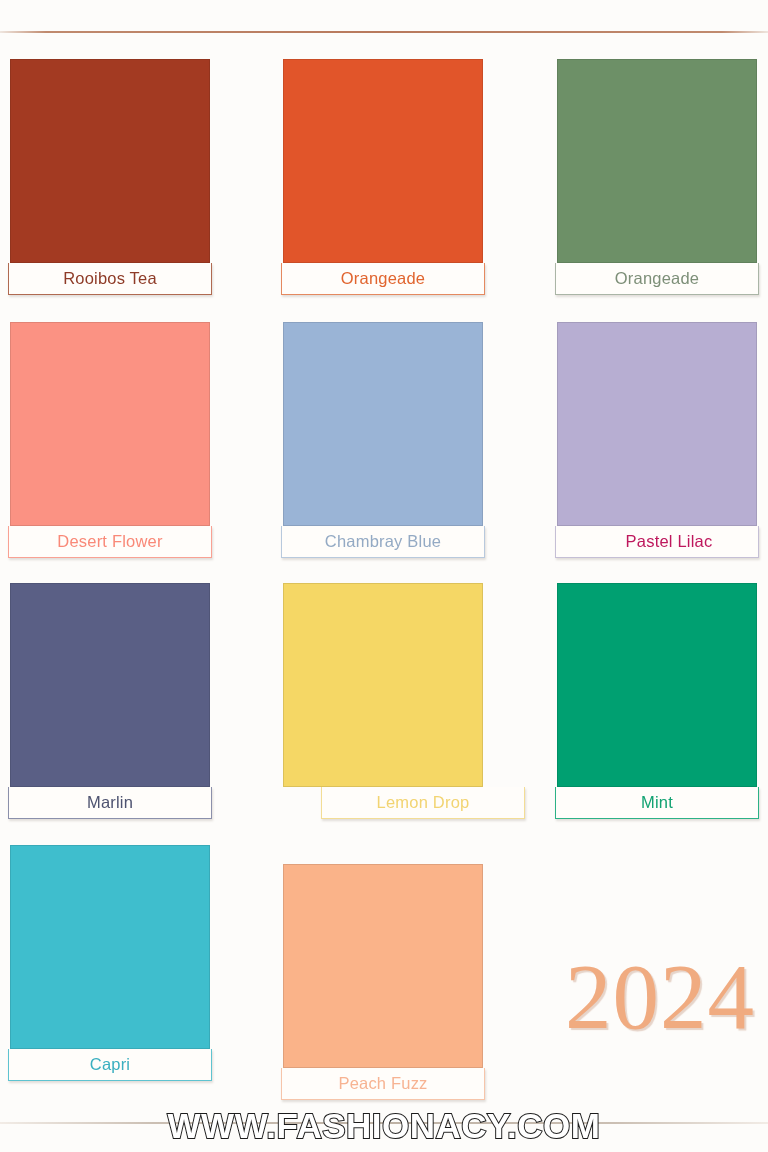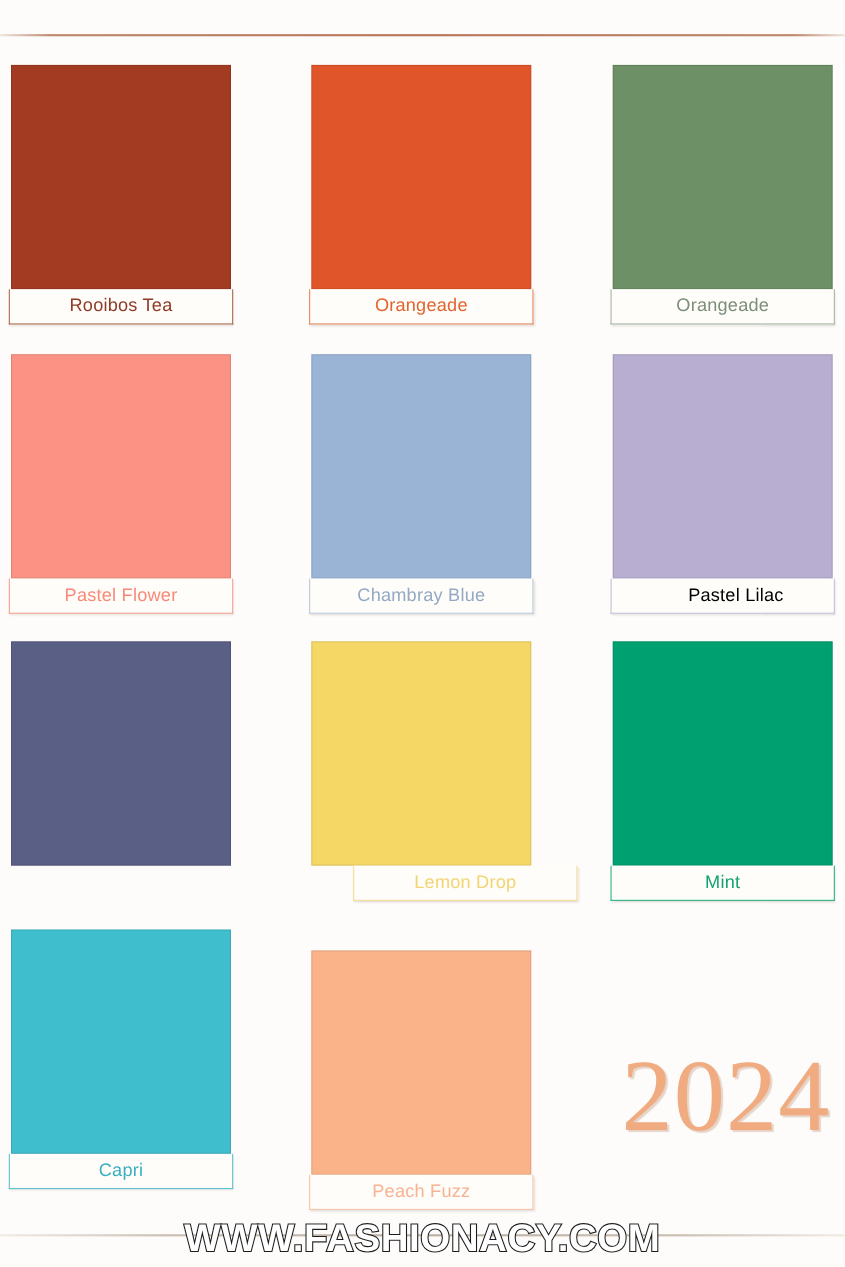--- a/index.html
+++ b/index.html
@@ -140,37 +140,40 @@
       </div>
       <div class="card" style="left: 555px; top: 59px;">
         <div class="swatch" style="background: rgb(109, 144, 103);"></div>
         <div class="label-box" style="border-color: rgb(170, 181, 166);">
           <span class="label-text" style="color: rgb(125, 143, 120);">Orangeade</span>
         </div>
       </div>
       <div class="card" style="left: 8px; top: 322px;">
         <div class="swatch" style="background: rgb(251, 146, 131);"></div>
         <div class="label-box" style="border-color: rgb(249, 161, 147);">
-          <span class="label-text" style="color: rgb(249, 137, 120);">Pastel Flower</span>
+          <span class="label-text" style="color: rgb(249, 137, 120);">Desert Flower</span>
         </div>
       </div>
       <div class="card" style="left: 281px; top: 322px;">
         <div class="swatch" style="background: rgb(154, 180, 214);"></div>
         <div class="label-box" style="border-color: rgb(184, 201, 221);">
           <span class="label-text" style="color: rgb(148, 170, 196);">Chambray Blue</span>
         </div>
       </div>
       <div class="card" style="left: 555px; top: 322px;">
         <div class="swatch" style="background: rgb(183, 174, 210);"></div>
         <div class="label-box" style="border-color: rgb(197, 191, 213);">
-          <span class="label-text" style="color: #000000; margin-left: 24px;">Pastel Lilac</span>
+          <span class="label-text" style="color: #be185d; margin-left: 24px;">Pastel Lilac</span>
         </div>
       </div>
       <div class="card" style="left: 8px; top: 583px;">
         <div class="swatch" style="background: rgb(90, 95, 133);"></div>
+        <div class="label-box" style="border-color: rgb(139, 144, 171);">
+          <span class="label-text" style="color: rgb(78, 83, 112);">Marlin</span>
+        </div>
       </div>
       <div class="card" style="left: 281px; top: 583px;">
         <div class="swatch" style="background: rgb(245, 215, 101);"></div>
         <div class="label-box" style="border-color: rgb(243, 221, 149); margin-left: 40px;">
           <span class="label-text" style="color: rgb(242, 212, 114);">Lemon Drop</span>
         </div>
       </div>
       <div class="card" style="left: 555px; top: 583px;">
         <div class="swatch" style="background: rgb(0, 160, 113);"></div>
         <div class="label-box" style="border-color: rgb(44, 178, 134);">

